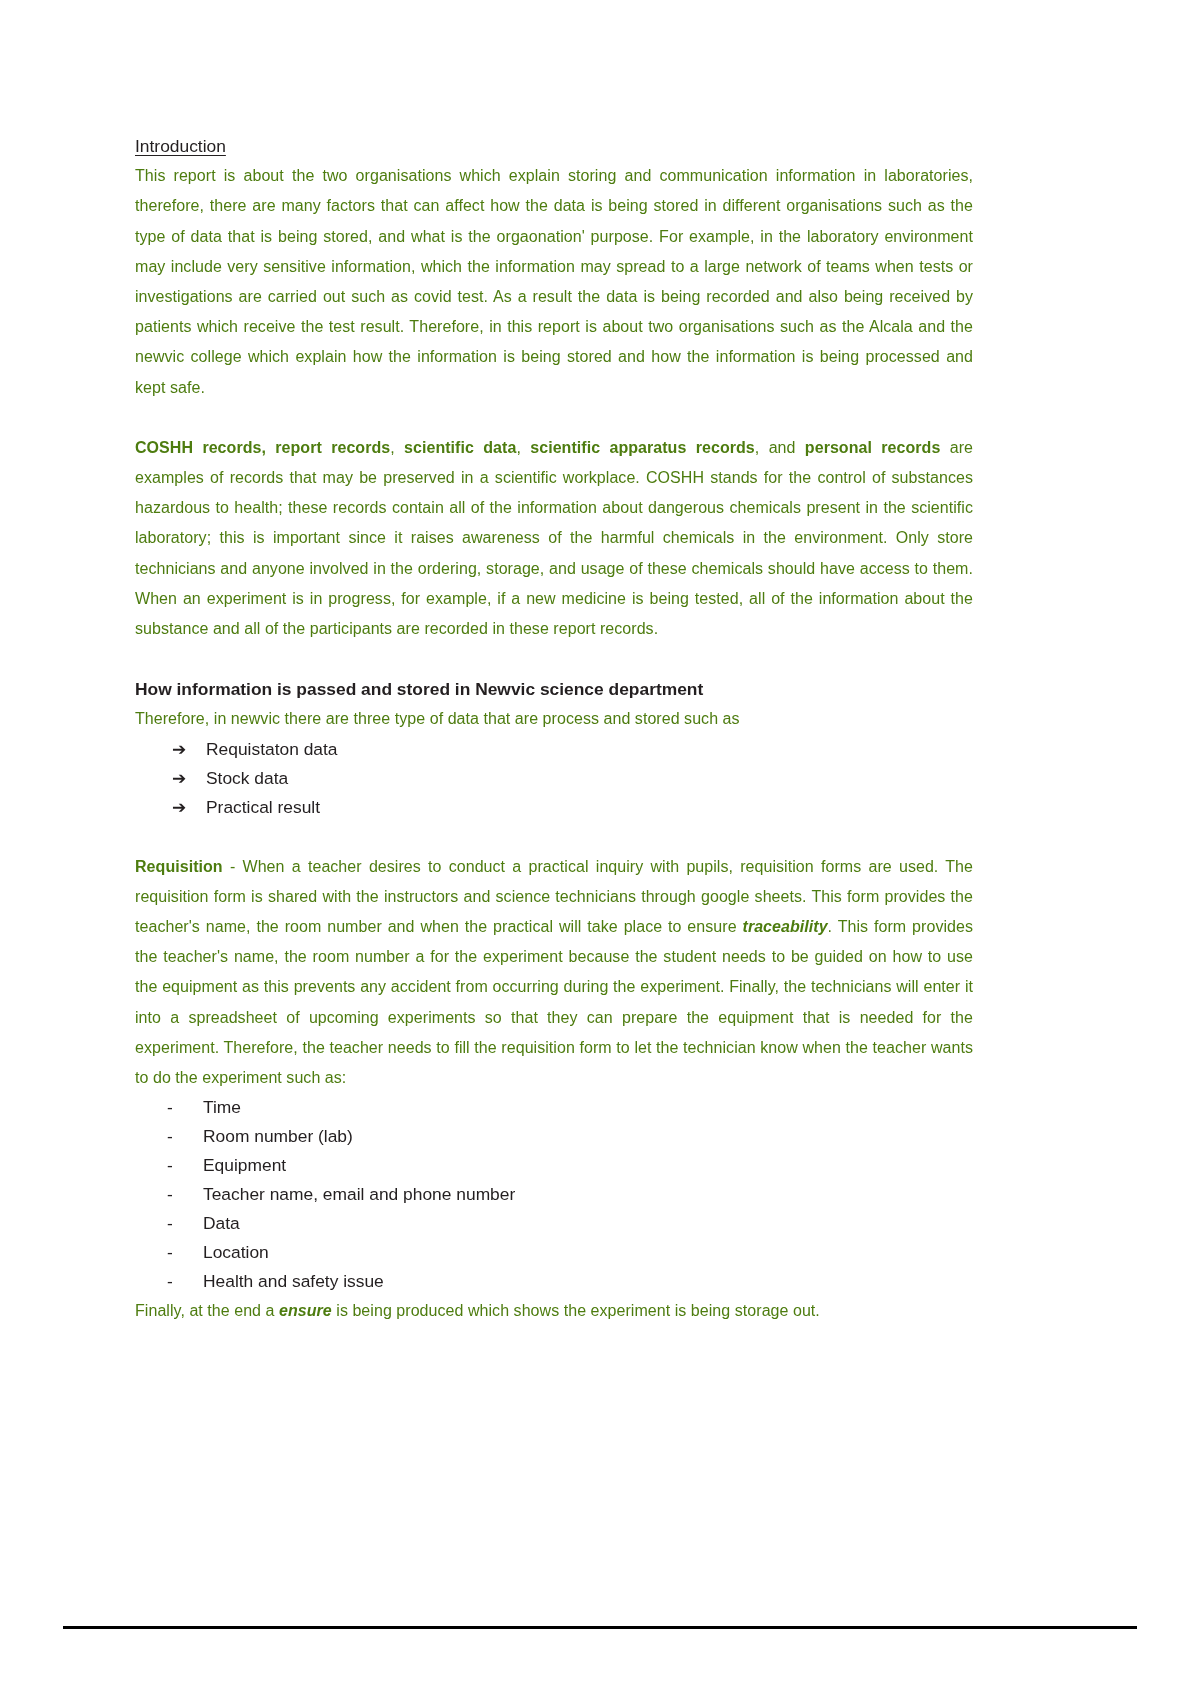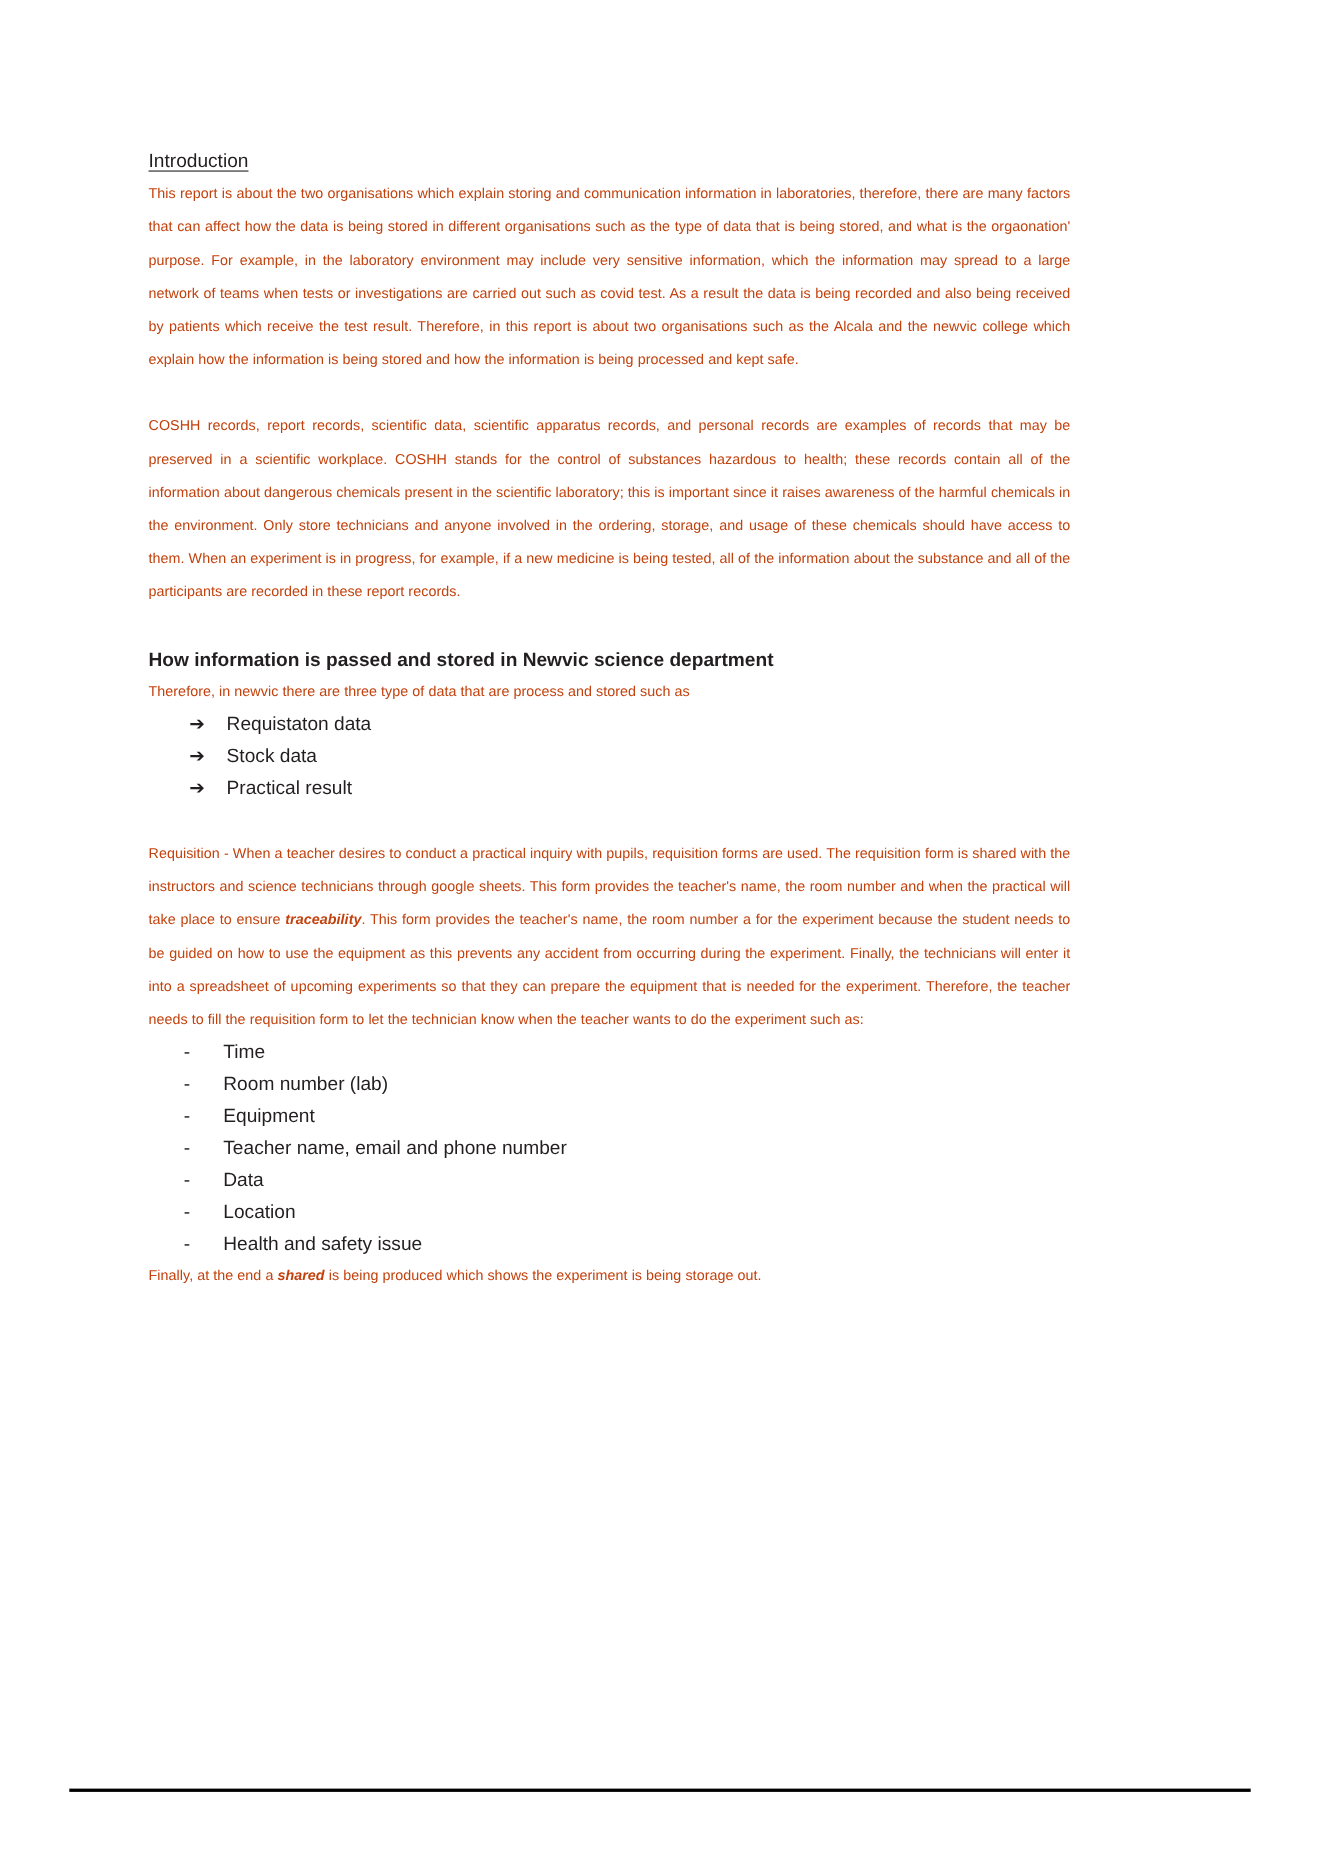--- a/index.html
+++ b/index.html
@@ -24,39 +24,39 @@
   }
   .content {
     position: absolute;
     left: 135px;
     top: 131px;
     width: 838px;
   }
   .para {
     text-align: justify;
     text-justify: inter-word;
-    font-size: 13px;
+    font-size: 16px;
     line-height: 30.2px;
     margin: 0;
-    color: #c2410c;
+    color: #4d7c0f;
     letter-spacing: 0.05px;
   }
   .para.left {
     text-align: left;
   }
   .heading-underline {
     font-size: 17.4px;
     line-height: 30.2px;
     text-decoration: underline;
     text-underline-offset: 3px;
     display: inline-block;
     margin: 0;
   }
   .spacer-para { height: 30px; }
-  b, .b { font-weight: normal; }
+  b, .b { font-weight: bold; }
   .bi { font-weight: bold; font-style: italic; }
   .dp7-block {
     font-size: 17.4px;
     line-height: 30.2px;
     text-align: justify;
     margin: 0;
   }
   .dp7-block .u-run {
     text-decoration: underline;
     text-underline-offset: 3px;
@@ -145,19 +145,19 @@
     <ul class="dash-list">
       <li><span class="marker">-</span><span>Time</span></li>
       <li><span class="marker">-</span><span>Room number (lab)</span></li>
       <li><span class="marker">-</span><span>Equipment</span></li>
       <li><span class="marker">-</span><span>Teacher name, email and phone number</span></li>
       <li><span class="marker">-</span><span>Data</span></li>
       <li><span class="marker">-</span><span>Location</span></li>
       <li><span class="marker">-</span><span>Health and safety issue</span></li>
     </ul>
 
-    <p class="para left"><span>Finally, at the end a </span><span class="bi">shared</span><span> is being produced which shows the experiment is being storage out.</span></p>
+    <p class="para left"><span>Finally, at the end a </span><span class="bi">ensure</span><span> is being produced which shows the experiment is being storage out.</span></p>
 
   </div>
 
   <div class="footer-rule"></div>
 
 </div>
 
 </body></html>

